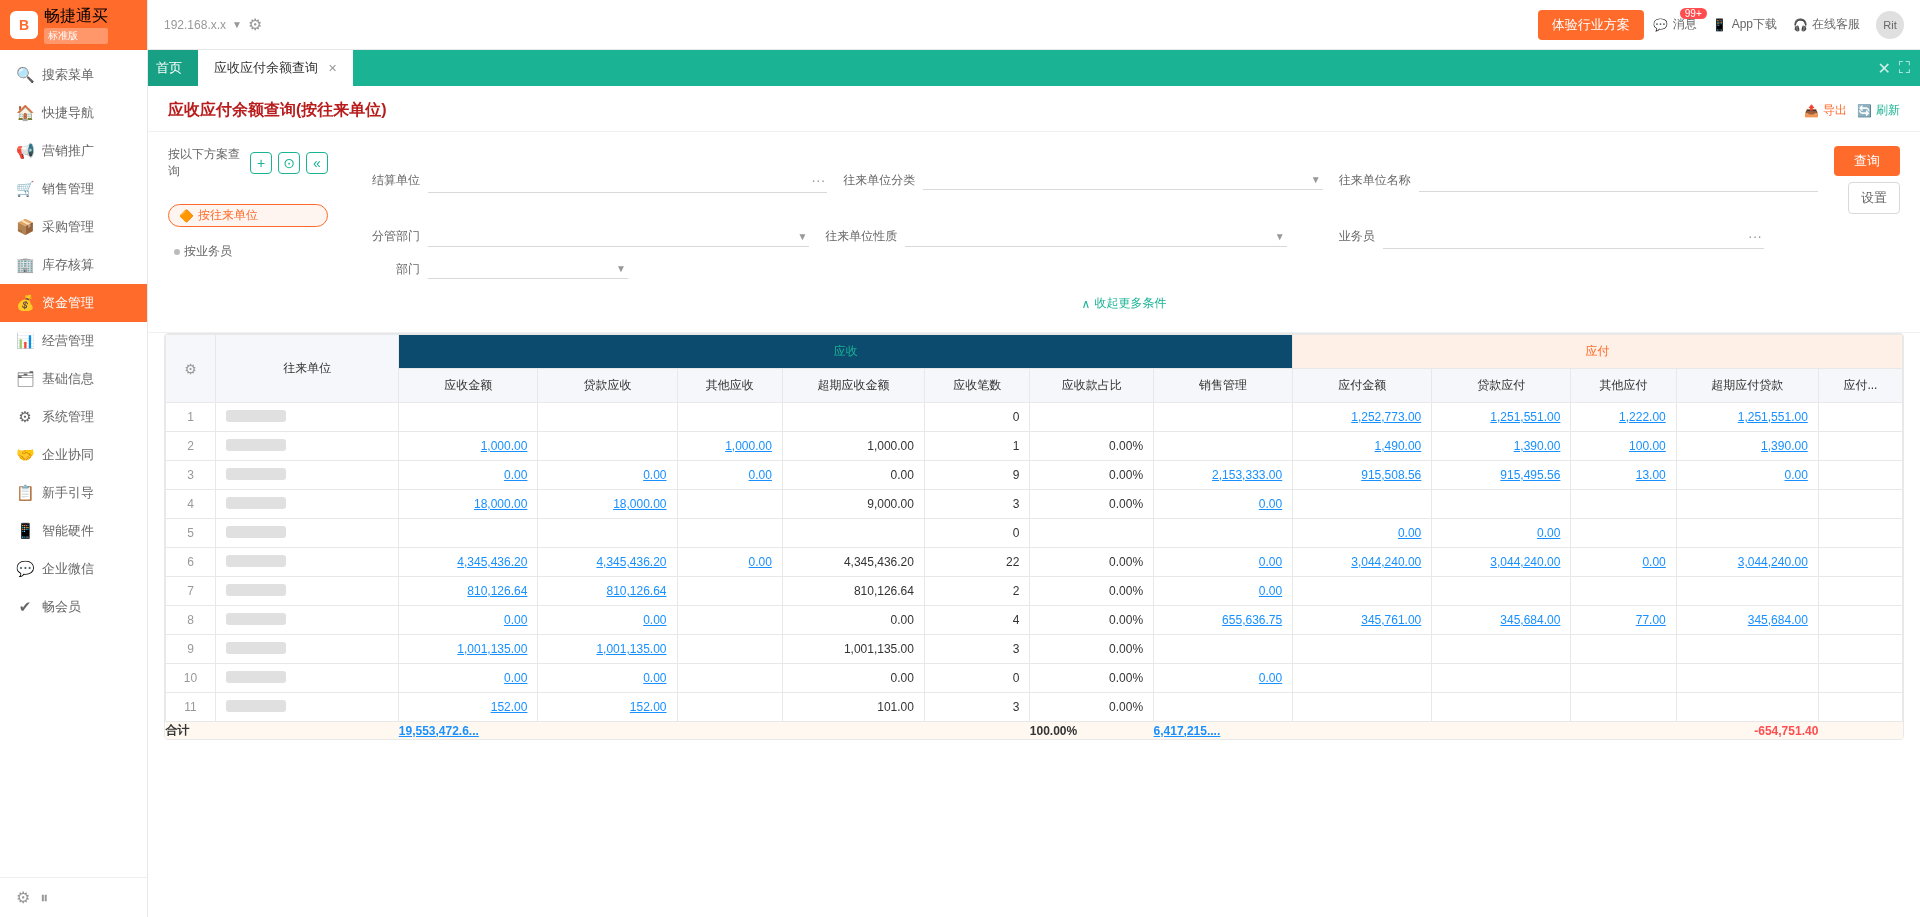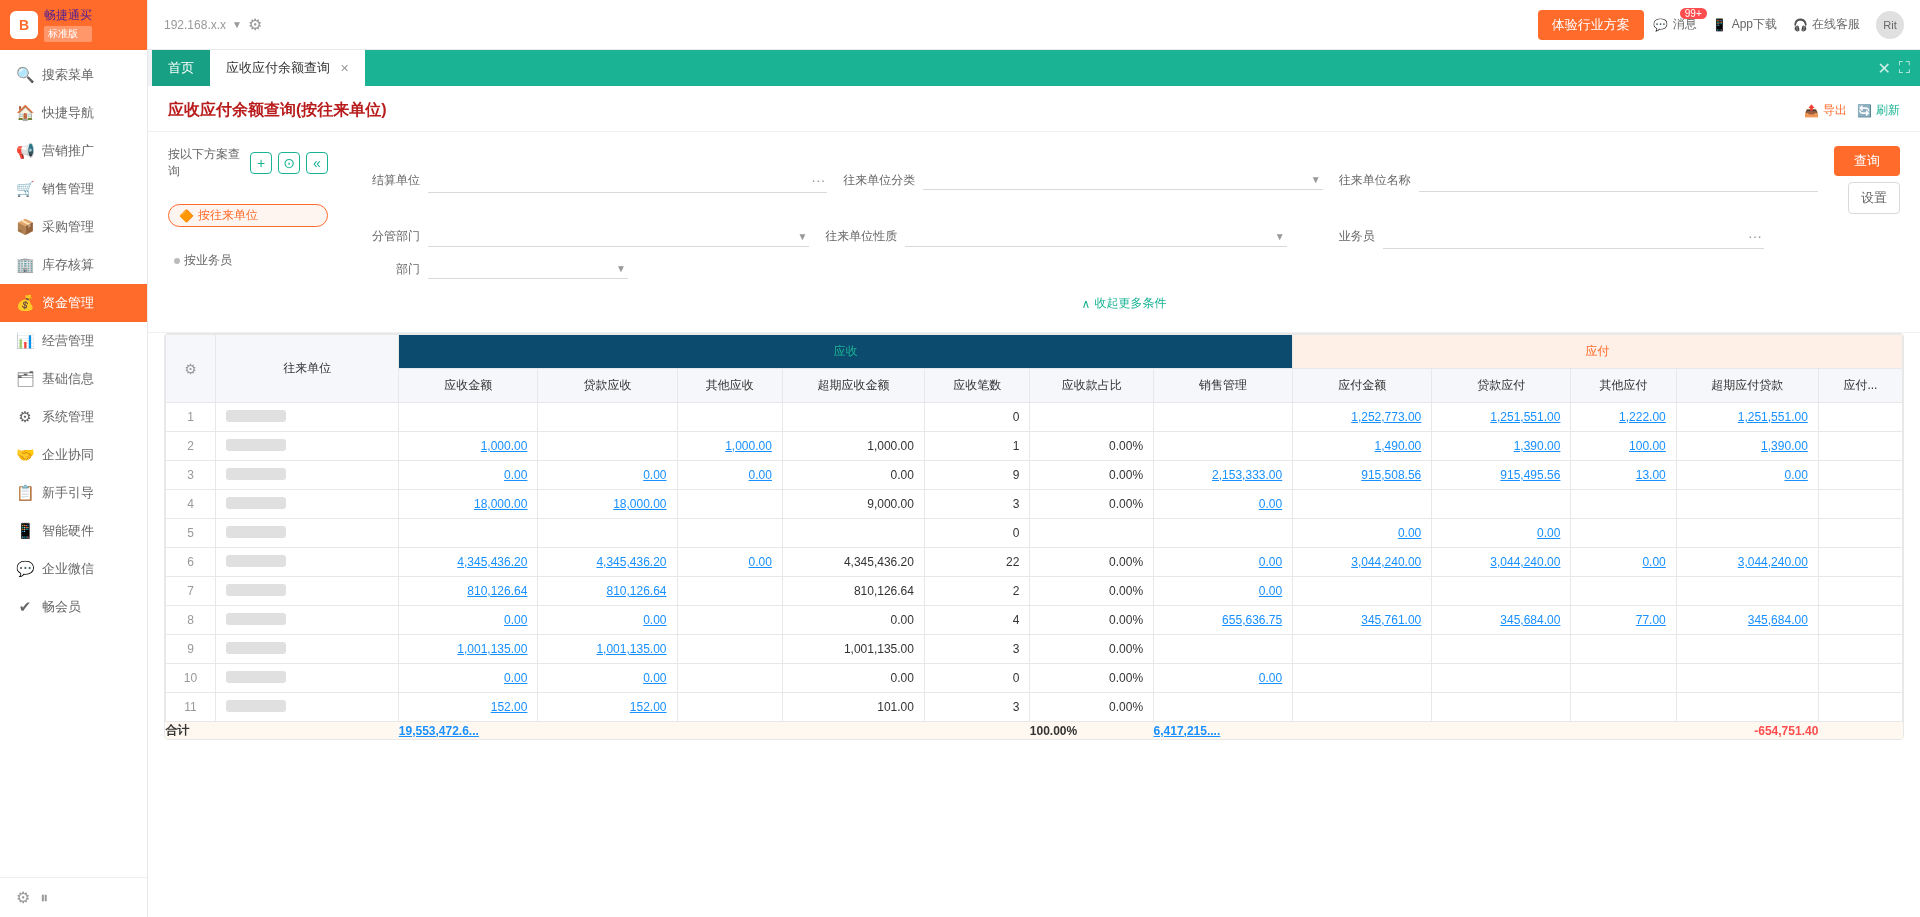--- a/index.html
+++ b/index.html
@@ -7,21 +7,21 @@
 
     
     .sidebar {
       position: fixed; left: 0; top: 0; width: 148px; height: 100%; background: #fff;
       border-right: 1px solid #e8e8e8; display: flex; flex-direction: column; z-index: 100;
     }
     .sidebar-logo {
       height: 50px; background: #ff6b2b; display: flex; align-items: center; padding: 0 10px; gap: 6px;
     }
     .logo-icon { width: 28px; height: 28px; background: #fff; border-radius: 6px; display: flex; align-items: center; justify-content: center; color: #ff6b2b; font-weight: bold; font-size: 14px; }
-    .logo-text { color: #4c1d95; font-size: 12px; line-height: 1.3; }
+    .logo-text { color: #000000; font-size: 16px; line-height: 1.3; }
     .logo-badge { color: #fff; font-size: 10px; background: rgba(255,255,255,0.3); padding: 1px 4px; border-radius: 2px; margin-top: 2px; }
     .sidebar-nav { flex: 1; overflow-y: auto; padding: 6px 0; }
     .nav-item {
       display: flex; align-items: center; gap: 8px; padding: 10px 16px; cursor: pointer;
       color: #666; font-size: 13px; transition: background 0.2s;
     }
     .nav-item.active { background: #ff6b2b; color: #fff; }
     .nav-item .nav-icon { font-size: 15px; width: 18px; text-align: center; }
     .sidebar-bottom {
       padding: 10px 16px; border-top: 1px solid #eee; display: flex; align-items: center; gap: 10px;
@@ -44,21 +44,21 @@
     }
     .header-right { display: flex; align-items: center; gap: 16px; }
     .header-msg { display: flex; align-items: center; gap: 4px; color: #666; font-size: 12px; cursor: pointer; position: relative; }
     .badge { background: #ff4d4f; color: #fff; border-radius: 10px; font-size: 10px; padding: 0 5px; position: absolute; top: -8px; right: -10px; }
     .header-app { display: flex; align-items: center; gap: 4px; color: #666; font-size: 12px; cursor: pointer; }
     .header-service { display: flex; align-items: center; gap: 4px; color: #666; font-size: 12px; cursor: pointer; }
     .header-user { background: #e0e0e0; border-radius: 50%; width: 28px; height: 28px; display: flex; align-items: center; justify-content: center; font-size: 11px; color: #666; }
 
     
     .tab-bar {
-      position: fixed; left: 152px; right: 0; top: 50px; height: 36px; background: #1ab394;
+      position: fixed; left: 140px; right: 0; top: 50px; height: 36px; background: #1ab394;
       display: flex; align-items: stretch; z-index: 98;
     }
     .tab-item {
       display: flex; align-items: center; padding: 0 16px; font-size: 13px;
       cursor: pointer; gap: 6px; color: rgba(255,255,255,0.85);
     }
     .tab-item.home { background: rgba(0,0,0,0.1); color: #fff; }
     .tab-item.active { background: #fff; color: #333; }
     .tab-close { font-size: 11px; color: #999; cursor: pointer; margin-left: 4px; }
     .tab-bar-right { margin-left: auto; display: flex; align-items: center; padding: 0 10px; gap: 8px; }
@@ -296,21 +296,21 @@
               <div class="scheme-icon-btn">+</div>
               <div class="scheme-icon-btn">⊙</div>
               <div class="scheme-icon-btn">«</div>
             </div>
           </div>
           <div style="margin-top:8px;">
             <div class="scheme-tag">
               <span class="scheme-icon">🔶</span>
               <span>按往来单位</span>
             </div>
-            <div class="scheme-item" style="margin-top:23px;">
+            <div class="scheme-item" style="margin-top:14px;">
               <span class="dot"></span>
               <span>按业务员</span>
             </div>
           </div>
         </div>
 
         <div style="flex:1;">
 
           <div class="filter-row">
             <div class="filter-field">

